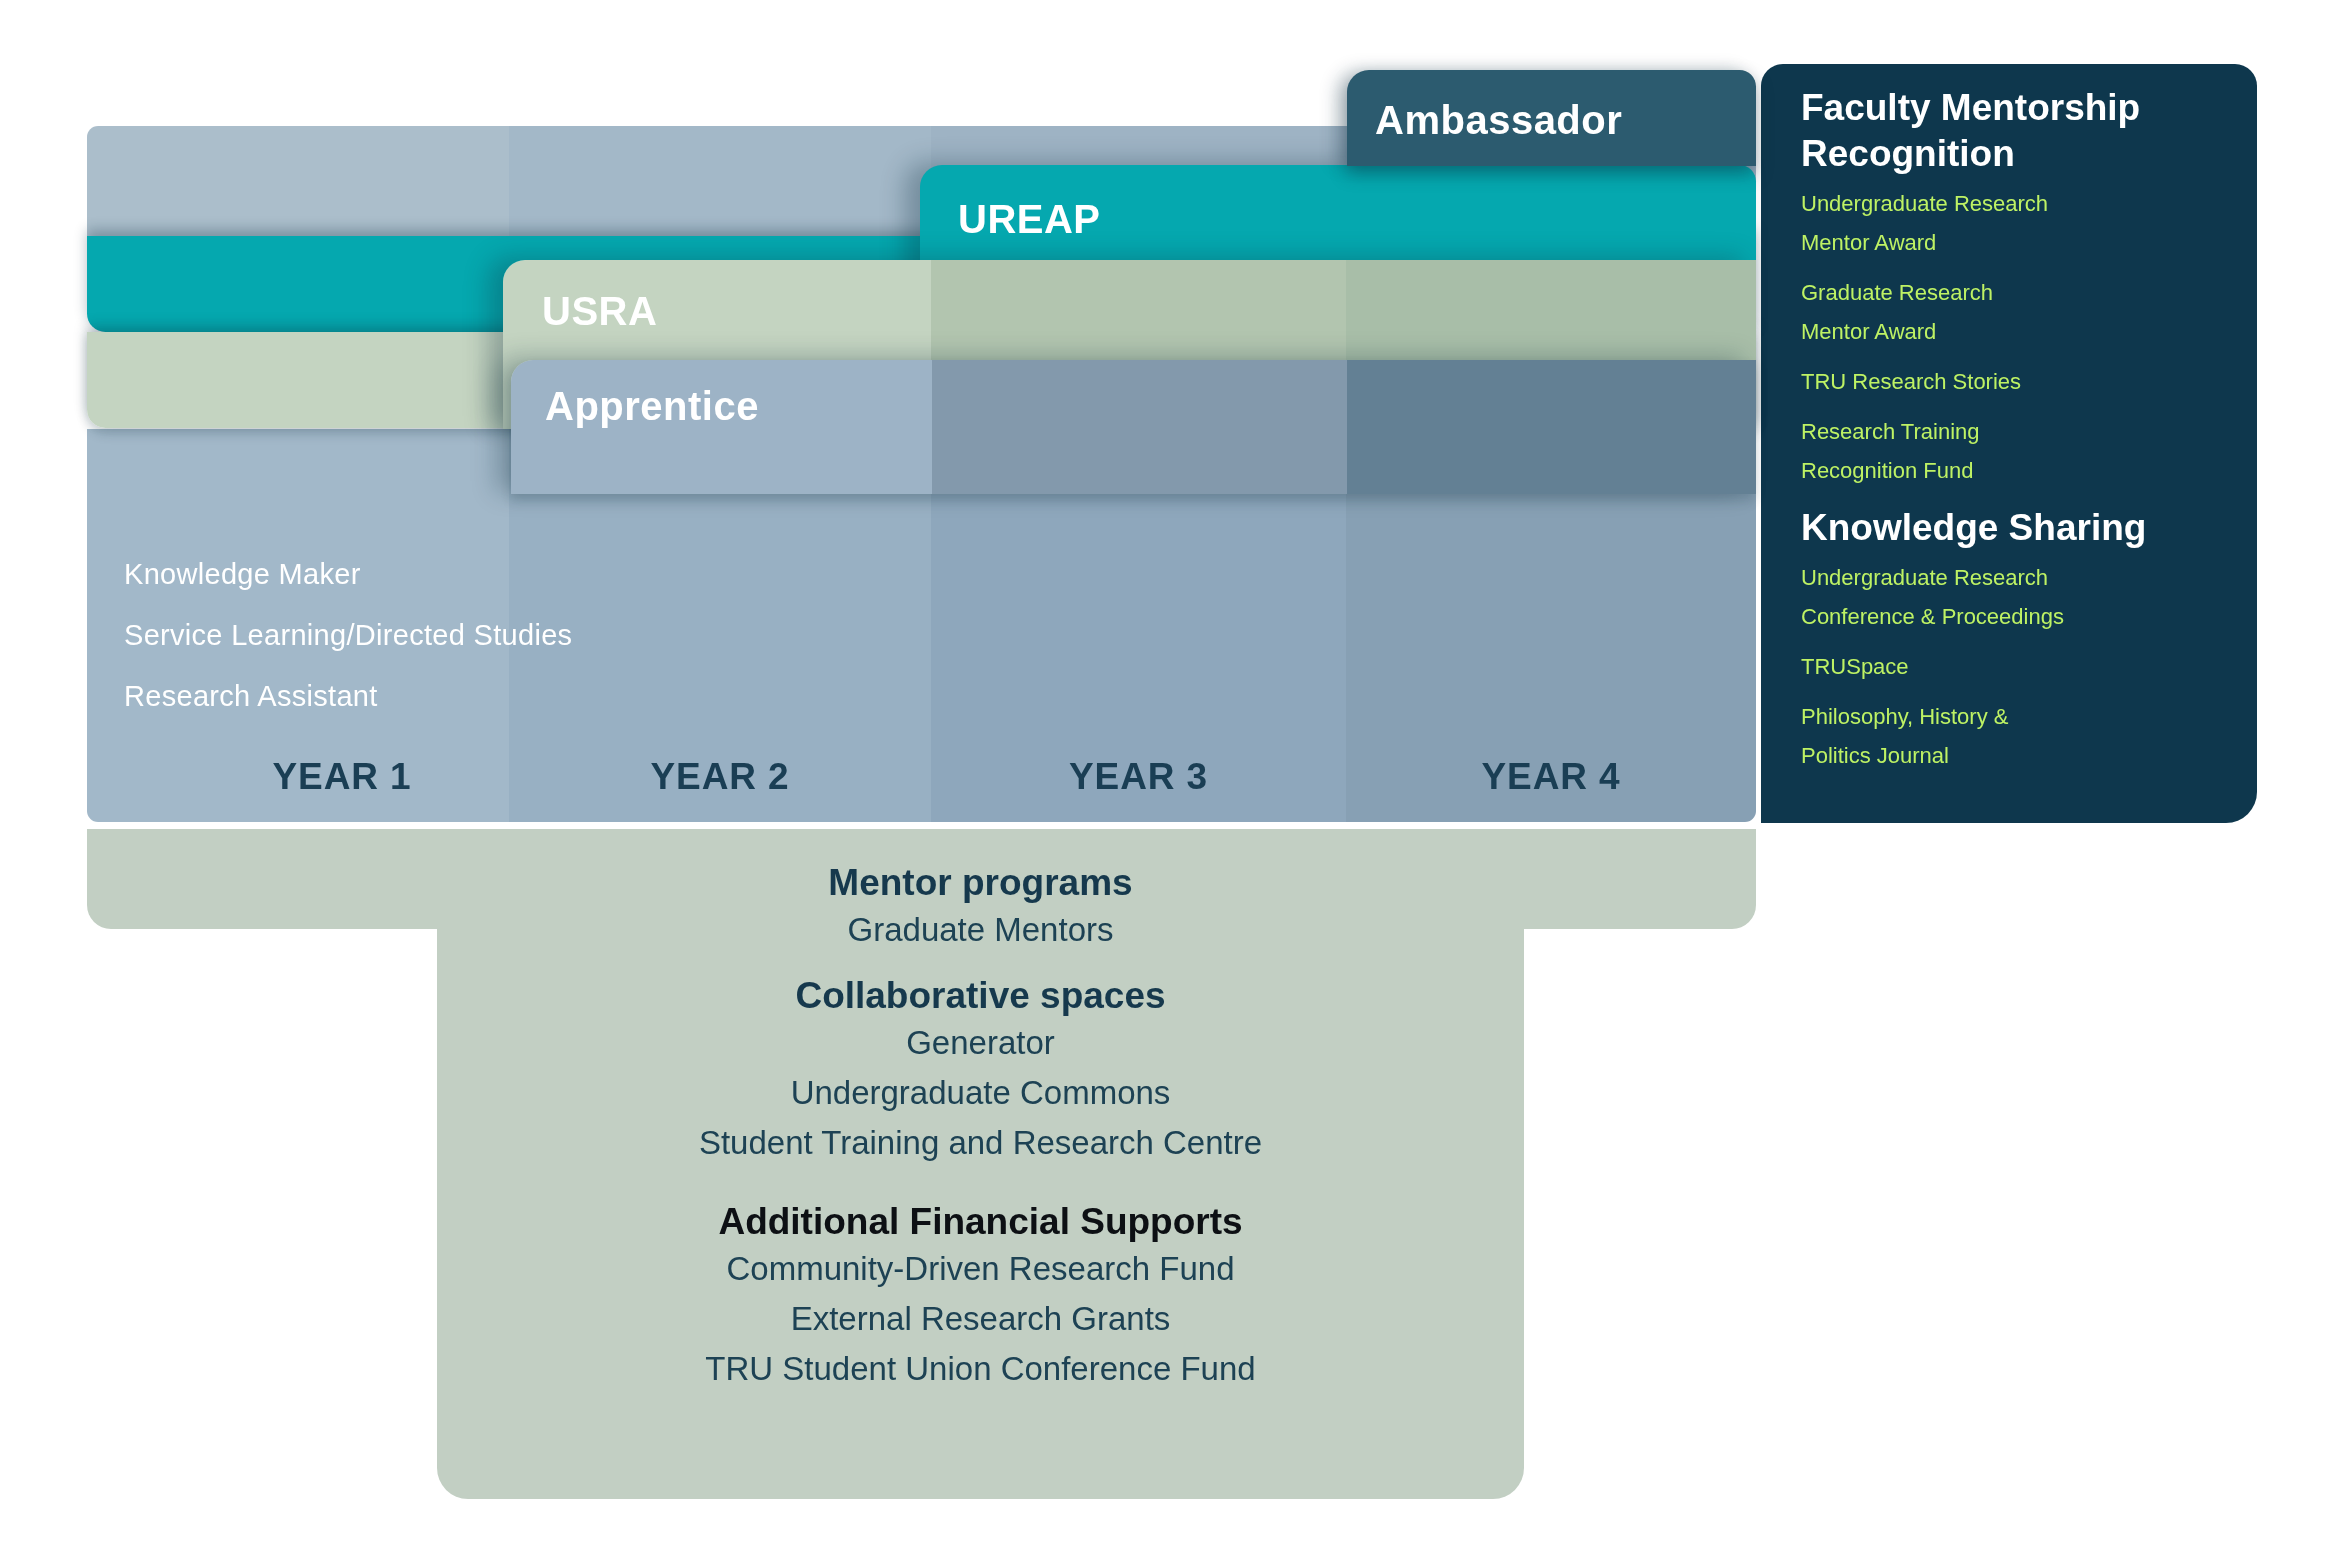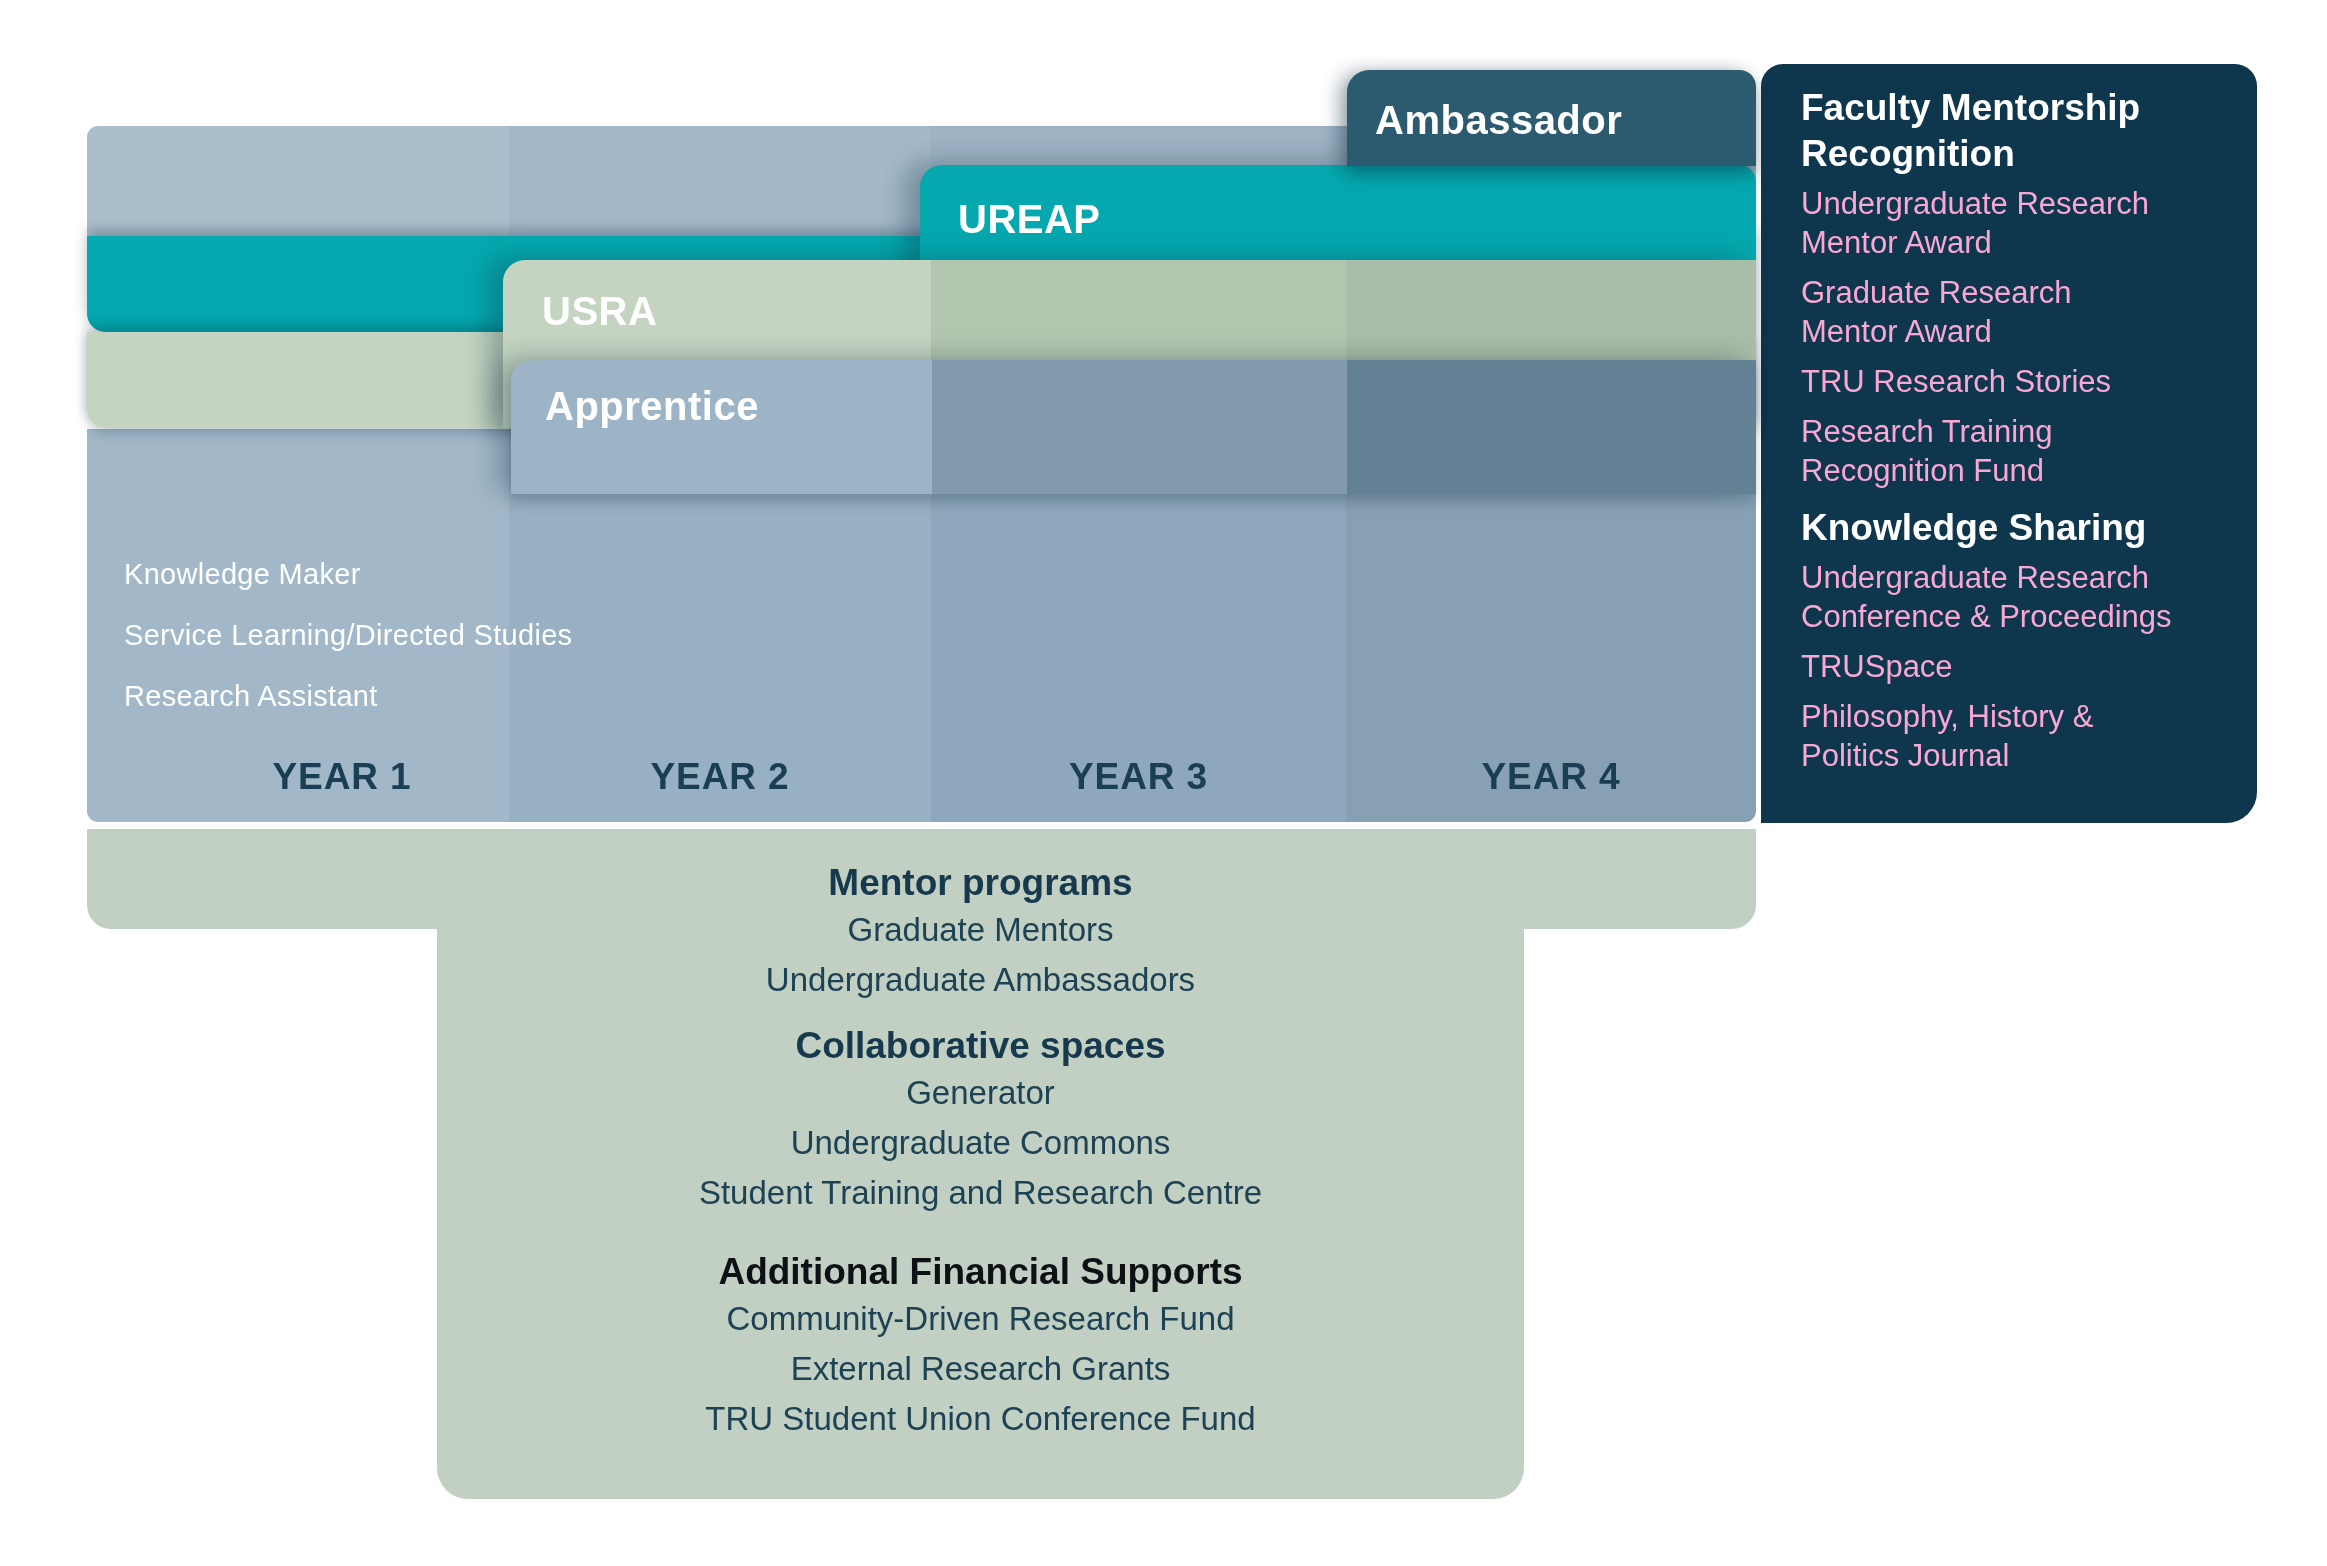--- a/index.html
+++ b/index.html
@@ -88,21 +88,21 @@
   .navy-panel{
     left:1761px;top:64px;width:496px;height:759px;z-index:2;
     border-radius:22px 22px 31px 0;
     background:#0e374d;
     box-sizing:border-box;
     padding:21px 31px 0 40px;
     color:#ffffff;
   }
   .np-h{font-weight:bold;font-size:37px;line-height:46px;margin:0 0 7.3px 0;}
   .np-h.later{margin-top:14.7px;}
-  .np-i{font-size:31px;line-height:39px;margin:0 0 11px 0;font-weight:normal;color:#f9a8d4;}
+  .np-i{font-size:22px;line-height:39px;margin:0 0 11px 0;font-weight:normal;color:#bef264;}
 
   
   .sage-wide{
     left:87px;top:829px;width:1669px;height:100px;z-index:1;
     border-radius:0 0 24px 24px;background:#c2cfc3;
   }
   .sage-tall{
     left:437px;top:829px;width:1087px;height:670px;z-index:1;
     border-radius:0 0 31px 31px;background:#c2cfc3;
   }
@@ -163,21 +163,20 @@
         <div class="np-i">TRUSpace</div>
         <div class="np-i">Philosophy, History &amp;<br>Politics Journal</div>
       </div>
   </div>
 
   <div class="abs sage-tall"></div>
   <div class="abs sage-wide"></div>
   <div class="abs bottom-body" id="bottom-body">
       <div class="bp-h sec1">Mentor programs</div>
       <div class="bp-i">Graduate Mentors</div>
-      <div class="bp-i">Undergraduate Ambassadors</div>
       <div class="bp-h sec2">Collaborative spaces</div>
       <div class="bp-i">Generator</div>
       <div class="bp-i">Undergraduate Commons</div>
       <div class="bp-i">Student Training and Research Centre</div>
       <div class="bp-h sec3 black">Additional Financial Supports</div>
       <div class="bp-i">Community-Driven Research Fund</div>
       <div class="bp-i">External Research Grants</div>
       <div class="bp-i">TRU Student Union Conference Fund</div>
     </div>
 

